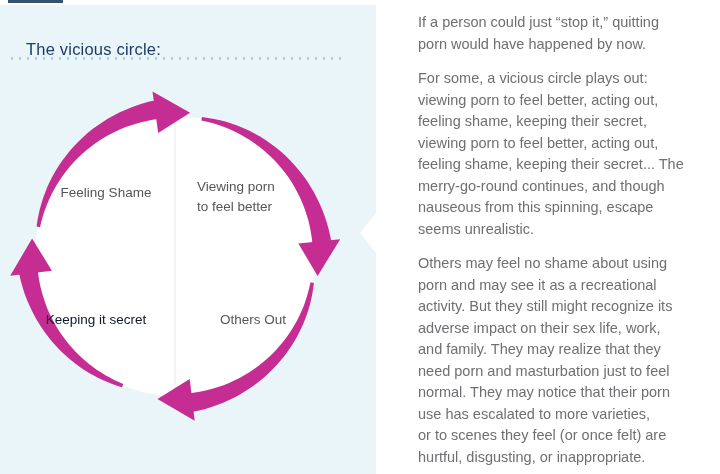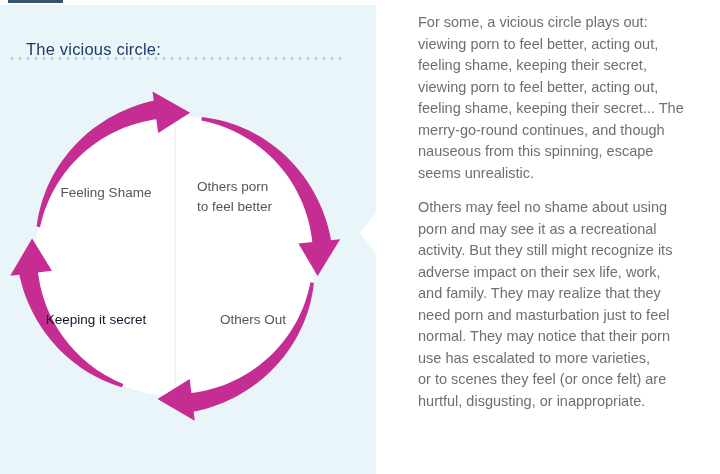--- a/index.html
+++ b/index.html
@@ -52,26 +52,28 @@
     <path d="M152.5,91.5 L190.1,112.8 L158.2,133.1 Z" fill="#c52d93"></path>
     <path d="M202.0,117.1 L208.1,117.9 L214.1,118.9 L220.2,120.3 L226.1,121.8 L232.1,123.7 L237.9,125.8 L243.7,128.2 L249.4,130.8 L255.0,133.7 L260.5,136.8 L265.9,140.2 L271.1,143.9 L276.2,147.7 L281.1,151.8 L285.9,156.1 L290.5,160.7 L294.9,165.4 L299.1,170.4 L303.1,175.5 L306.9,180.8 L310.5,186.4 L313.8,192.0 L316.9,197.9 L319.8,203.9 L322.4,210.0 L324.7,216.2 L326.8,222.6 L328.6,229.1 L330.2,235.7 L331.4,242.3 L312.5,244.0 L311.8,238.1 L310.9,232.2 L309.8,226.4 L308.4,220.6 L306.7,214.9 L304.8,209.3 L302.7,203.7 L300.3,198.3 L297.7,192.9 L294.9,187.7 L291.9,182.6 L288.6,177.6 L285.1,172.8 L281.4,168.2 L277.6,163.7 L273.5,159.3 L269.2,155.2 L264.8,151.2 L260.2,147.5 L255.5,143.9 L250.6,140.5 L245.5,137.4 L240.4,134.5 L235.1,131.8 L229.7,129.3 L224.2,127.1 L218.6,125.1 L212.9,123.3 L207.1,121.8 L201.3,120.5 Z" fill="#c52d93"></path>
     <path d="M340.2,239.2 L317.6,276.0 L298.4,243.5 Z" fill="#c52d93"></path>
     <path d="M313.9,283.0 L313.1,289.0 L312.1,295.0 L310.8,300.9 L309.3,306.8 L307.5,312.7 L305.4,318.5 L303.1,324.2 L300.5,329.8 L297.7,335.4 L294.7,340.8 L291.4,346.1 L287.8,351.3 L284.0,356.4 L280.0,361.3 L275.8,366.0 L271.4,370.6 L266.8,375.0 L261.9,379.2 L256.9,383.2 L251.7,387.0 L246.3,390.6 L240.7,394.0 L235.0,397.2 L229.1,400.1 L223.1,402.7 L217.0,405.1 L210.8,407.3 L204.4,409.2 L197.9,410.8 L191.4,412.1 L189.4,393.2 L195.2,392.5 L201.0,391.5 L206.7,390.3 L212.4,388.8 L218.0,387.1 L223.6,385.2 L229.0,383.0 L234.3,380.6 L239.6,378.0 L244.7,375.1 L249.7,372.0 L254.5,368.8 L259.3,365.3 L263.8,361.6 L268.2,357.7 L272.5,353.7 L276.5,349.5 L280.4,345.1 L284.1,340.5 L287.6,335.8 L290.9,331.0 L293.9,326.0 L296.8,320.9 L299.5,315.6 L301.9,310.3 L304.1,304.9 L306.0,299.3 L307.7,293.7 L309.2,288.1 L310.5,282.3 Z" fill="#c52d93"></path>
     <path d="M194.7,420.8 L157.5,398.9 L189.7,379.1 Z" fill="#c52d93"></path>
     <path d="M122.0,387.2 L117.1,385.7 L112.2,384.0 L107.4,382.1 L102.6,380.0 L97.9,377.7 L93.3,375.3 L88.7,372.7 L84.3,369.9 L79.9,367.0 L75.6,363.8 L71.4,360.6 L67.3,357.1 L63.4,353.5 L59.5,349.7 L55.8,345.8 L52.2,341.8 L48.8,337.6 L45.5,333.2 L42.3,328.7 L39.3,324.1 L36.5,319.4 L33.8,314.6 L31.3,309.6 L29.0,304.6 L26.8,299.4 L24.8,294.2 L23.1,288.9 L21.5,283.4 L20.1,278.0 L18.9,272.4 L37.8,270.4 L38.4,275.4 L39.2,280.3 L40.1,285.2 L41.3,290.0 L42.6,294.8 L44.1,299.6 L45.7,304.3 L47.5,308.9 L49.5,313.4 L51.7,317.9 L54.0,322.3 L56.5,326.7 L59.1,330.9 L61.9,335.0 L64.8,339.1 L67.9,343.0 L71.1,346.8 L74.4,350.5 L77.9,354.0 L81.5,357.5 L85.2,360.8 L89.0,363.9 L93.0,367.0 L97.0,369.9 L101.2,372.6 L105.4,375.2 L109.8,377.6 L114.2,379.9 L118.7,382.0 L123.3,384.0 Z" fill="#c52d93"></path>
     <path d="M10.2,275.7 L32.1,238.5 L51.9,270.7 Z" fill="#c52d93"></path>
   </svg>
 
 <div class="cycle-label lbl-center" style="left: 106px; top: 193px; color: rgb(84, 86, 90);">Feeling Shame</div>
-<div class="cycle-label lbl-left" style="left: 197px; top: 197px; color: rgb(84, 86, 90);">Others porn
+<div class="cycle-label lbl-left" style="left: 197px; top: 197px; color: rgb(84, 86, 90);">Viewing porn
 to feel better</div>
 <div class="cycle-label lbl-center" style="left: 96px; top: 320px; color: #0f172a;">Keeping it secret</div>
 <div class="cycle-label lbl-center" style="left: 253px; top: 320px; color: rgb(84, 86, 90);">Others Out</div>
 
 <article class="article" style="color: rgb(110, 111, 114);">
+  <p>If a person could just “stop it,” quitting
+porn would have happened by now.</p>
   <p>For some, a vicious circle plays out:
 viewing porn to feel better, acting out,
 feeling shame, keeping their secret,
 viewing porn to feel better, acting out,
 feeling shame, keeping their secret... The
 merry-go-round continues, and though
 nauseous from this spinning, escape
 seems unrealistic.</p>
   <p>Others may feel no shame about using
 porn and may see it as a recreational

